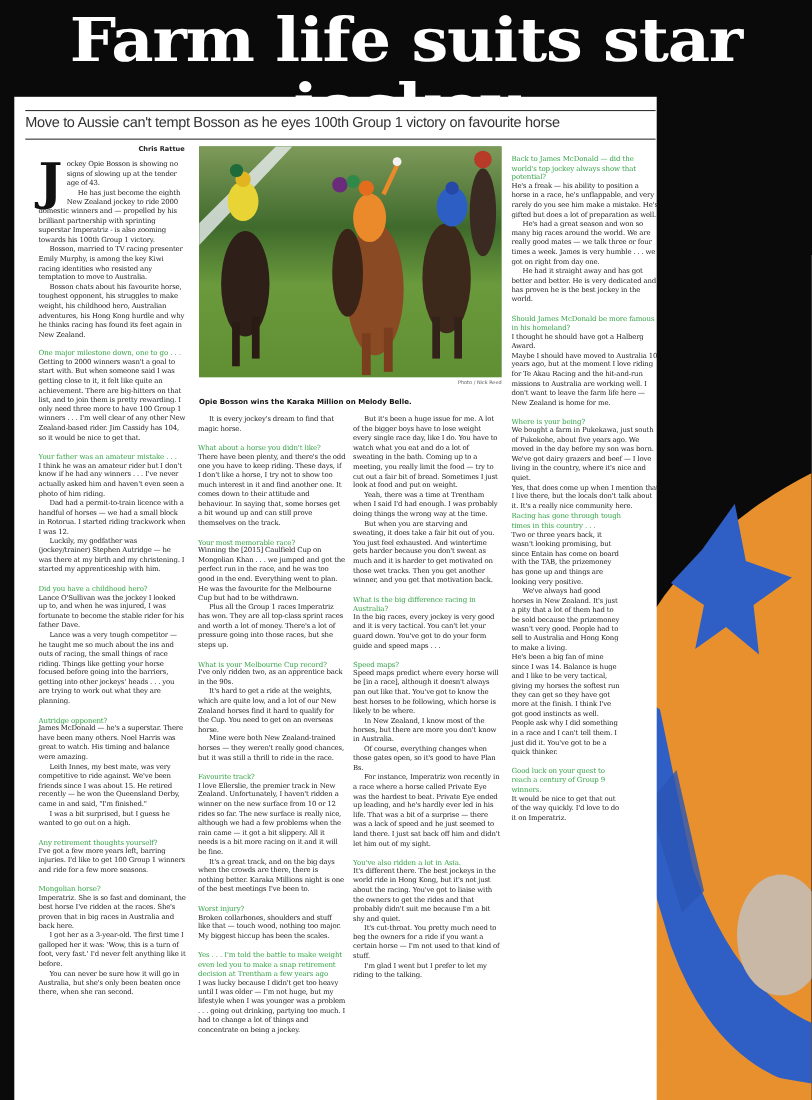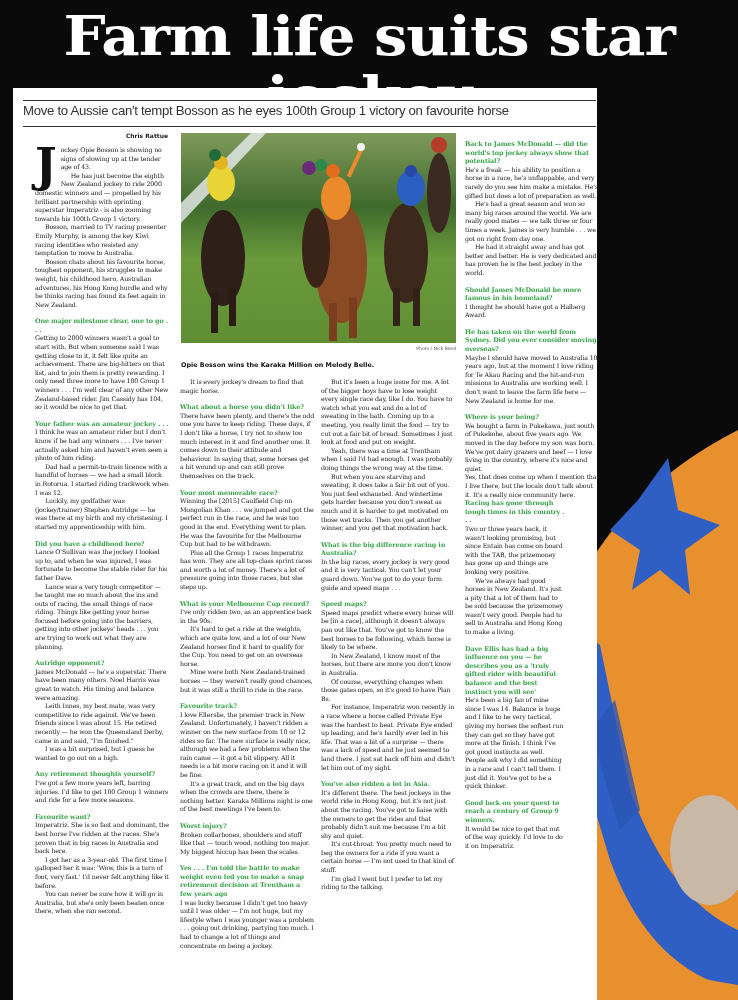--- a/index.html
+++ b/index.html
@@ -37,21 +37,21 @@
     font-family: "DejaVu Sans", sans-serif; font-weight: bold; font-size: 6px; color: #222;
   }
 
   .col {
     position: absolute; font-family: "DejaVu Serif", serif; font-size: 6.3px;
     line-height: 8.6px; color: #1a1a1a; letter-spacing: -0.15px;
   }
   .col p { text-indent: 10px; }
   .col p.noind { text-indent: 0; }
   .col h3 {
-    color: #3aa34b; font-family: "DejaVu Serif", serif; font-weight: bold;
+    color: #3aa34b; font-family: "DejaVu Serif", serif; font-weight: normal;
     font-size: 6.4px; line-height: 8.6px; margin-top: 8px; letter-spacing: -0.1px;
   }
   .col h3:first-child { margin-top: 0; }
 
   .c1 { left: 22px; top: 58px; width: 134px; }
   .c2 { left: 167px; top: 290px; width: 134px; }
   .c3 { left: 308px; top: 290px; width: 134px; }
   .c4 { left: 452px; top: 52px; width: 134px; }
 
   .dropcap {
@@ -141,41 +141,41 @@
   <div class="caption">Opie Bosson wins the Karaka Million on Melody Belle.</div>
   <div class="credit">Photo / Nick Reed</div>
 
   <div class="col c1">
     <span class="dropcap">J</span>
     <p class="noind">ockey Opie Bosson is showing no signs of slowing up at the tender age of 43.</p>
     <p>He has just become the eighth New Zealand jockey to ride 2000 domestic winners and — propelled by his brilliant partnership with sprinting superstar Imperatriz - is also zooming towards his 100th Group 1 victory.</p>
     <p>Bosson, married to TV racing presenter Emily Murphy, is among the key Kiwi racing identities who resisted any temptation to move to Australia.</p>
     <p>Bosson chats about his favourite horse, toughest opponent, his struggles to make weight, his childhood hero, Australian adventures, his Hong Kong hurdle and why he thinks racing has found its feet again in New Zealand.</p>
 
-    <h3>One major milestone clear, one to go . . .</h3>
+    <h3>One major milestone down, one to go . . .</h3>
     <p class="noind">Getting to 2000 winners wasn't a goal to start with. But when someone said I was getting close to it, it felt like quite an achievement. There are big-hitters on that list, and to join them is pretty rewarding. I only need three more to have 100 Group 1 winners . . . I'm well clear of any other New Zealand-based rider. Jim Cassidy has 104, so it would be nice to get that.</p>
 
-    <h3>Your father was an amateur jockey . . .</h3>
+    <h3>Your father was an amateur mistake . . .</h3>
     <p class="noind">I think he was an amateur rider but I don't know if he had any winners . . . I've never actually asked him and haven't even seen a photo of him riding.</p>
     <p>Dad had a permit-to-train licence with a handful of horses — we had a small block in Rotorua. I started riding trackwork when I was 12.</p>
     <p>Luckily, my godfather was (jockey/trainer) Stephen Autridge — he was there at my birth and my christening. I started my apprenticeship with him.</p>
 
     <h3>Did you have a childhood hero?</h3>
     <p class="noind">Lance O'Sullivan was the jockey I looked up to, and when he was injured, I was fortunate to become the stable rider for his father Dave.</p>
     <p>Lance was a very tough competitor — he taught me so much about the ins and outs of racing, the small things of race riding. Things like getting your horse focused before going into the barriers, getting into other jockeys' heads . . . you are trying to work out what they are planning.</p>
 
     <h3>Autridge opponent?</h3>
     <p class="noind">James McDonald — he's a superstar. There have been many others. Noel Harris was great to watch. His timing and balance were amazing.</p>
     <p>Leith Innes, my best mate, was very competitive to ride against. We've been friends since I was about 15. He retired recently — he won the Queensland Derby, came in and said, "I'm finished."</p>
     <p>I was a bit surprised, but I guess he wanted to go out on a high.</p>
 
     <h3>Any retirement thoughts yourself?</h3>
     <p class="noind">I've got a few more years left, barring injuries. I'd like to get 100 Group 1 winners and ride for a few more seasons.</p>
 
-    <h3>Favourite want?</h3>
+    <h3>Mongolian horse?</h3>
     <p class="noind">Imperatriz. She is so fast and dominant, the best horse I've ridden at the races. She's proven that in big races in Australia and back here.</p>
     <p>I got her as a 3-year-old. The first time I galloped her it was: 'Wow, this is a turn of foot, very fast.' I'd never felt anything like it before.</p>
     <p>You can never be sure how it will go in Australia, but she's only been beaten once there, when she ran second.</p>
   </div>
 
   <div class="col c2">
     <p>It is every jockey's dream to find that magic horse.</p>
 
     <h3>What about a horse you didn't like?</h3>
     <p class="noind">There have been plenty, and there's the odd one you have to keep riding. These days, if I don't like a horse, I try not to show too much interest in it and find another one. It comes down to their attitude and behaviour. In saying that, some horses get a bit wound up and can still prove themselves on the track.</p>
@@ -222,33 +222,31 @@
 
   <div class="col c4">
     <h3>Back to James McDonald — did the world's top jockey always show that potential?</h3>
     <p class="noind">He's a freak — his ability to position a horse in a race, he's unflappable, and very rarely do you see him make a mistake. He's gifted but does a lot of preparation as well.</p>
     <p>He's had a great season and won so many big races around the world. We are really good mates — we talk three or four times a week. James is very humble . . . we got on right from day one.</p>
     <p>He had it straight away and has got better and better. He is very dedicated and has proven he is the best jockey in the world.</p>
 
     <h3>Should James McDonald be more famous in his homeland?</h3>
     <p class="noind">I thought he should have got a Halberg Award.</p>
 
-    <h3>He has taken on the world from Sydney. Did you ever consider moving overseas?</h3>
     <p class="noind">Maybe I should have moved to Australia 10 years ago, but at the moment I love riding for Te Akau Racing and the hit-and-run missions to Australia are working well. I don't want to leave the farm life here — New Zealand is home for me.</p>
 
     <h3>Where is your being?</h3>
     <p class="noind">We bought a farm in Pukekawa, just south of Pukekohe, about five years ago. We moved in the day before my son was born. We've got dairy grazers and beef — I love living in the country, where it's nice and quiet.</p>
 
     <p class="noind">Yes, that does come up when I mention that I live there, but the locals don't talk about it. It's a really nice community here.</p>
 
     <div style="width:100px;">
       <h3>Racing has gone through tough times in this country . . .</h3>
       <p class="noind">Two or three years back, it wasn't looking promising, but since Entain has come on board with the TAB, the prizemoney has gone up and things are looking very positive.</p>
       <p>We've always had good horses in New Zealand. It's just a pity that a lot of them had to be sold because the prizemoney wasn't very good. People had to sell to Australia and Hong Kong to make a living.</p>
 
-      <h3>Dave Ellis has had a big influence on you — he describes you as a 'truly gifted rider with beautiful balance and the best instinct you will see'</h3>
       <p class="noind">He's been a big fan of mine since I was 14. Balance is huge and I like to be very tactical, giving my horses the softest run they can get so they have got more at the finish. I think I've got good instincts as well. People ask why I did something in a race and I can't tell them. I just did it. You've got to be a quick thinker.</p>
 
       <h3>Good luck on your quest to reach a century of Group 9 winners.</h3>
       <p class="noind">It would be nice to get that out of the way quickly. I'd love to do it on Imperatriz.</p>
     </div>
   </div>
 </div>
 
 </body></html>

